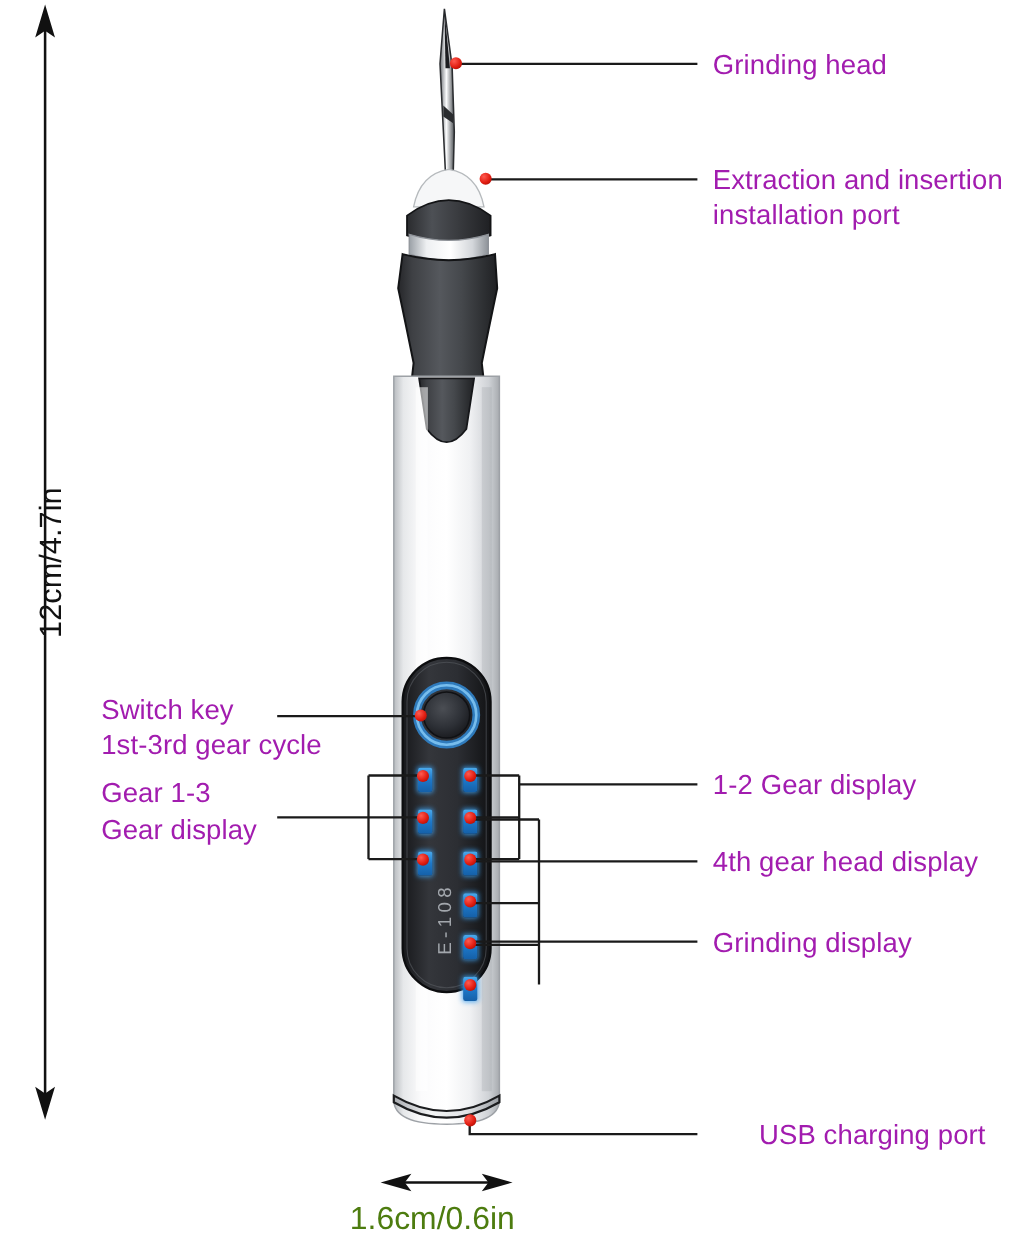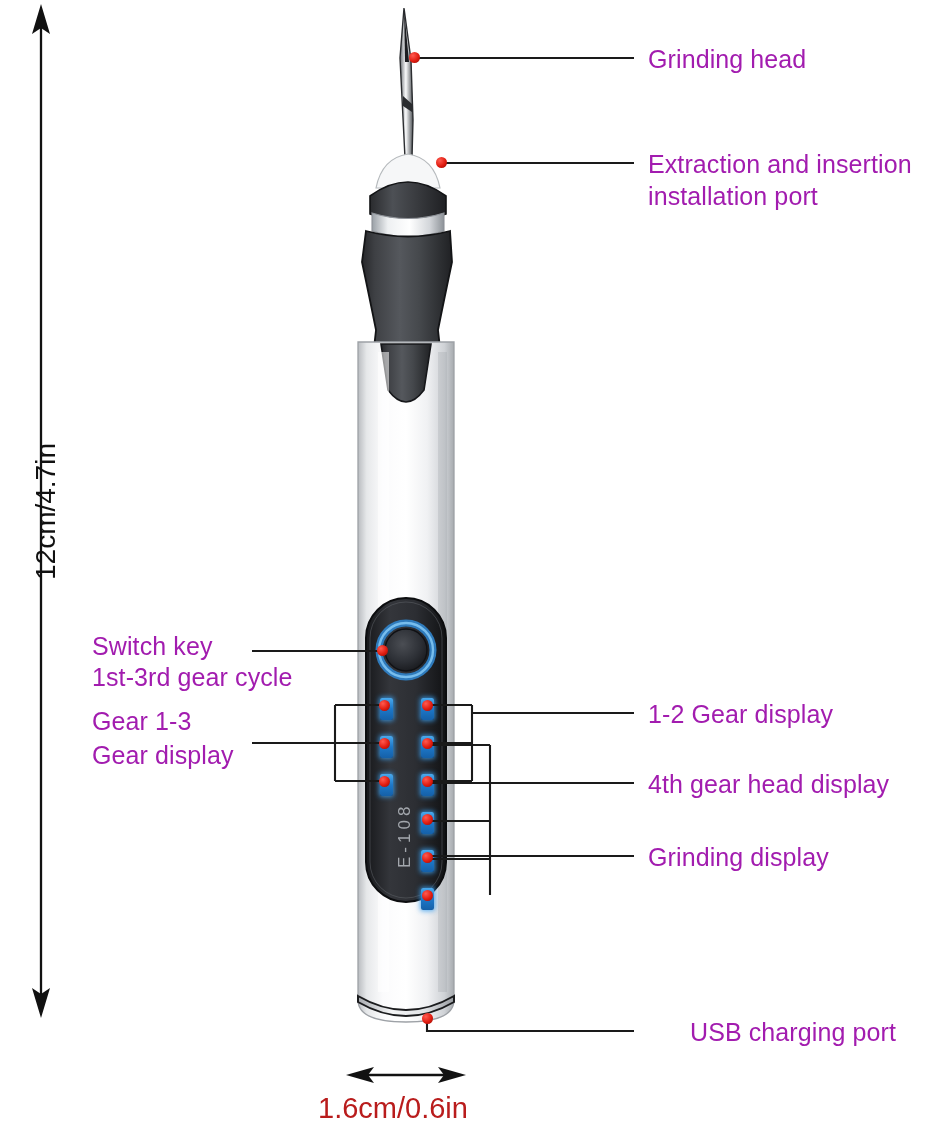--- a/index.html
+++ b/index.html
@@ -38,21 +38,21 @@
     position: absolute;
     font-size: 28px;
     color: #111;
     transform-origin: 0 0;
     transform: rotate(-90deg);
     white-space: nowrap;
   }
   .dim-h {
     position: absolute;
     font-size: 29px;
-    color: #b91c1c;
+    color: #4d7c0f;
     white-space: nowrap;
   }
 
   
   #device { position: absolute; left: 0; top: 0; }
 
   .led {
     position: absolute;
     width: 13px;
     height: 22px;

